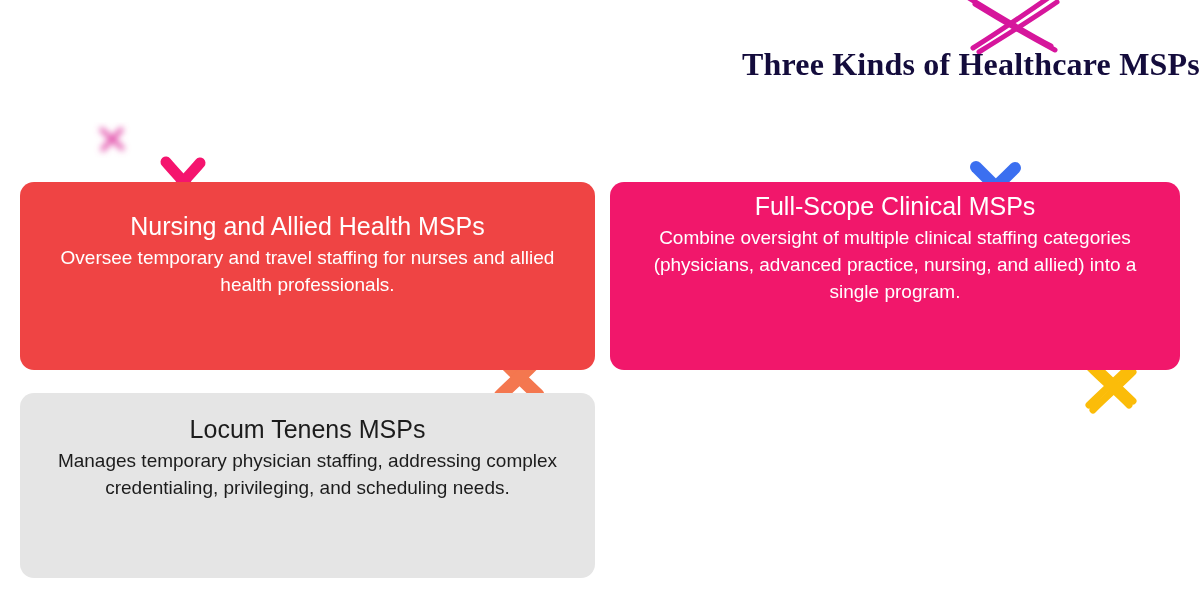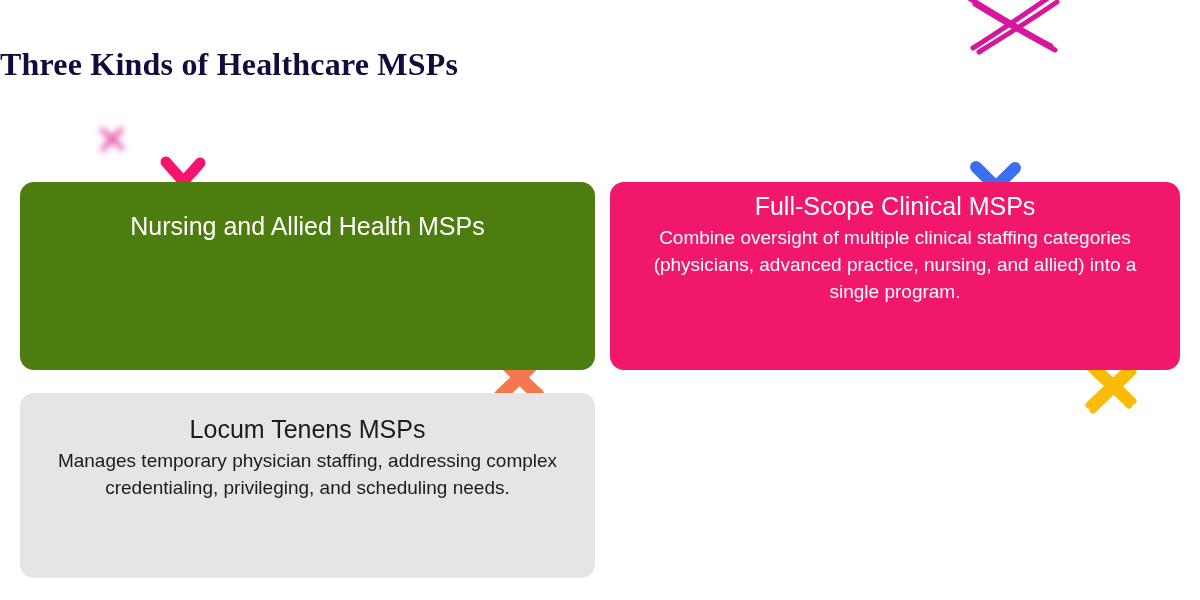--- a/index.html
+++ b/index.html
@@ -19,21 +19,21 @@
     position: relative;
     width: 1200px;
     height: 600px;
   }
 
   #title {
     position: absolute;
     left: 0;
     top: 46px;
     width: 1200px;
-    text-align: left;
+    text-align: right;
     font-family: "Liberation Serif", serif;
     font-weight: bold;
     font-size: 32px;
     letter-spacing: 0.2px;
     color: #140c3c;
   }
 
   .card {
     position: absolute;
     border-radius: 14px;
@@ -55,21 +55,21 @@
     margin: 0;
     font-weight: normal;
   }
 
   
   #card-nursing {
     left: 20px;
     top: 182px;
     width: 575px;
     height: 188px;
-    background: #4d7c0f;
+    background: #ef4444;
     color: #ffffff;
     padding-top: 28px;
   }
 
   
   #card-fullscope {
     left: 610px;
     top: 182px;
     width: 570px;
     height: 188px;
@@ -154,20 +154,21 @@
       <path d="M18,8 C32,22 44,32 58,46"></path>
       <path d="M54,12 C40,26 28,36 14,50"></path>
       <path d="M58,17 C44,31 32,41 18,55"></path>
     </g>
   </svg>
 
   <div id="title">Three Kinds of Healthcare MSPs</div>
 
   <div class="card" id="card-nursing">
     <p class="card-title">Nursing and Allied Health MSPs</p>
+    <p class="card-desc">Oversee temporary and travel staffing for nurses and allied health professionals.</p>
   </div>
 
   <div class="card" id="card-fullscope">
     <p class="card-title">Full-Scope Clinical MSPs</p>
     <p class="card-desc">Combine oversight of multiple clinical staffing categories (physicians, advanced practice, nursing, and allied) into a single program.</p>
   </div>
 
   <div class="card" id="card-locum">
     <p class="card-title">Locum Tenens MSPs</p>
     <p class="card-desc">Manages temporary physician staffing, addressing complex credentialing, privileging, and scheduling needs.</p>

